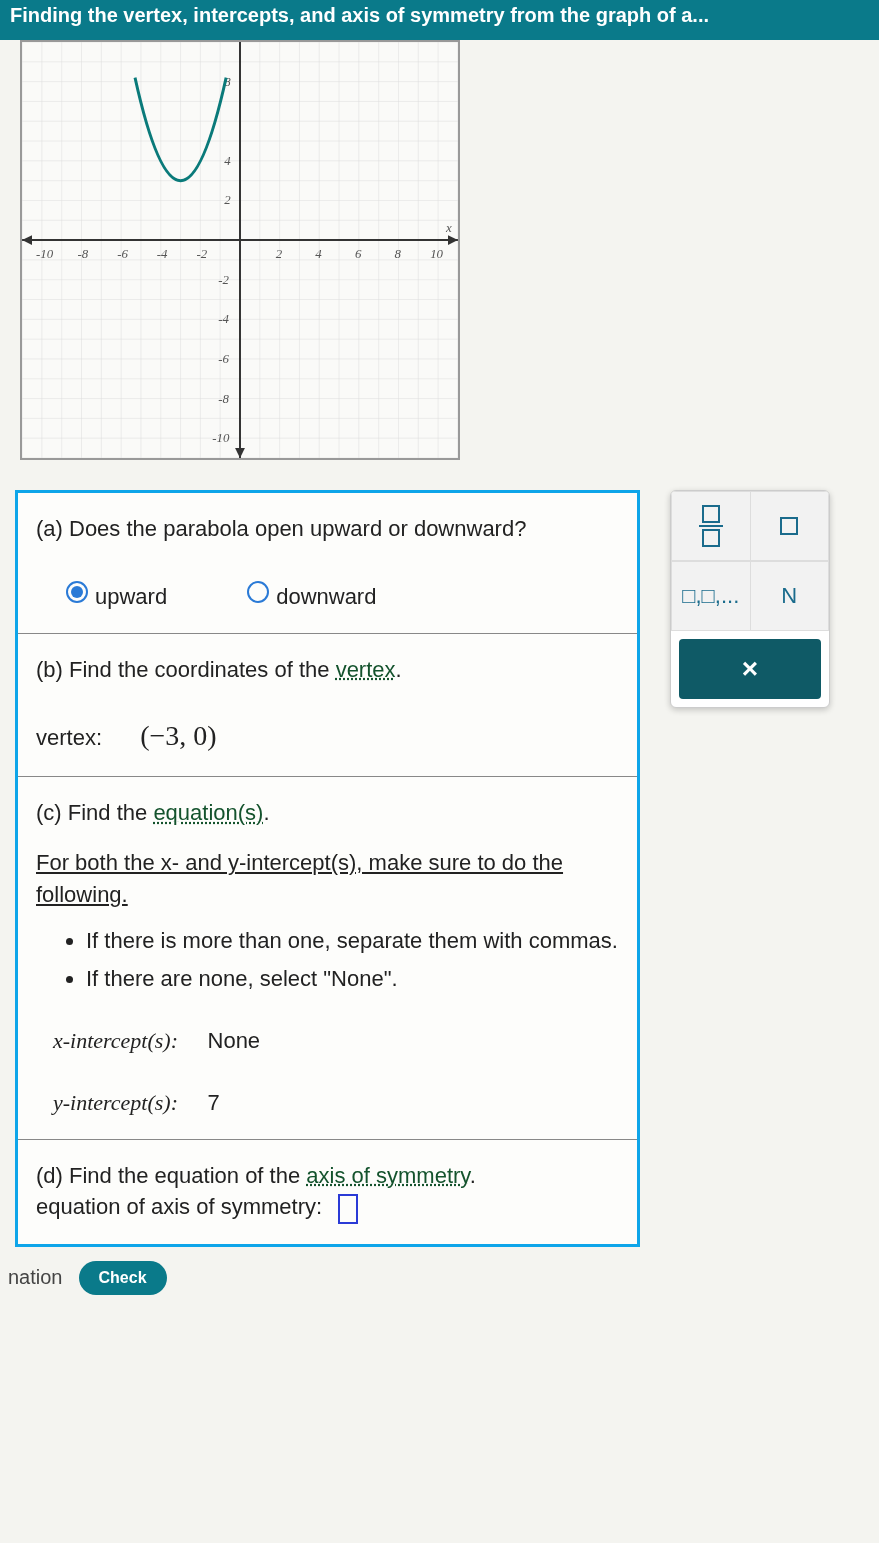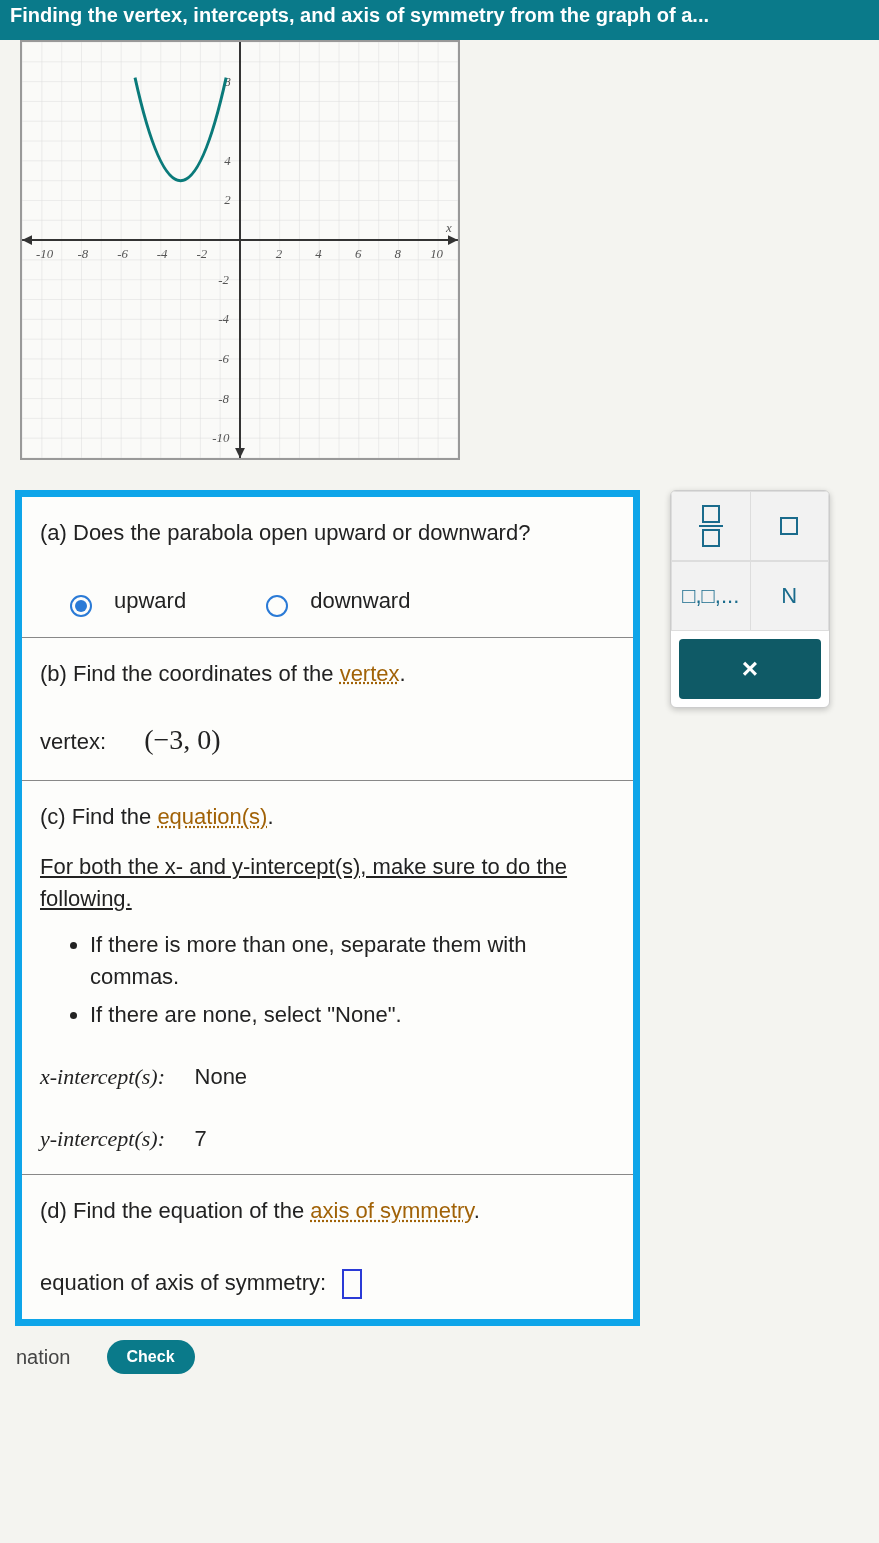--- a/index.html
+++ b/index.html
@@ -30,49 +30,49 @@
   .graph-box svg { width: 100%; height: 100%; }
   .grid-minor { stroke: #ddd; stroke-width: 0.5; }
   .axis { stroke: #333; stroke-width: 2; }
   .tick-label { font-size: 13px; fill: #555; font-family: serif; font-style: italic; }
   .parabola { stroke: #0a7a7a; stroke-width: 3; fill: none; }
 
   .main-row { display: flex; align-items: flex-start; padding-left: 15px; gap: 30px;}
   .qtable {
     border-collapse: collapse;
     width: 625px;
-    border: 7px solid #0ea5e9;
+    border: 3px solid #0ea5e9;
     background: #fdfdfb;
   }
   .qtable td {
     border: 1px solid #888;
     padding: 20px 18px;
     font-size: 22px;
     line-height: 1.45;
     vertical-align: top;
   }
   .radio-row { margin-top: 36px; display:flex; gap:80px; padding-left:30px;}
-  .radio-opt { display:flex; align-items:flex-end; gap:22px; font-size:22px;}
+  .radio-opt { display:flex; align-items:flex-start; gap:7px; font-size:22px;}
   .radio-btn {
     width:22px; height:22px; border:2px solid #2a7ad6; border-radius:50%;
     display:flex; align-items:center; justify-content:center;
   }
   .radio-btn.checked::after{
     content:""; width:12px; height:12px; background:#2a7ad6; border-radius:50%;
   }
-  .link { color:#a16207; text-decoration: underline dotted; }
+  .link { color:#14532d; text-decoration: underline dotted; }
   .vertex-input {
     font-family: "Times New Roman", serif;
     font-size: 28px;
     margin-left: 32px;
   }
   ul.bullets { margin: 14px 0 14px 50px; }
   ul.bullets li { margin-bottom: 6px; }
   .ans-line { margin-top: 30px; font-style: italic; font-family: "Times New Roman", serif;}
-  .ans-line span.lbl { font-style: italic; }
+  .ans-line span.lbl { font-style: italic; margin-left: 17px; }
   .ans-line span.val { margin-left: 24px; font-style: normal; font-family: Arial;}
   .eq-input {
     display:inline-block; width:20px; height:30px; border:2px solid #2a3ad6;
     vertical-align: middle; margin-left: 10px;
   }
 
   .toolpanel {
     width: 160px;
     background:#fff;
     border:1px solid #ccc;
@@ -88,21 +88,21 @@
   .tool-frac { flex-direction:column; gap:2px;}
   .tool-frac .num,.tool-frac .den{
     width:18px;height:18px;border:2px solid #1a6b8c;
   }
   .tool-frac .bar{ width:24px; height:2px; background:#1a6b8c;}
   .tool-close {
     background:#0f5a66; color:#fff; height:60px; display:flex;
     align-items:center; justify-content:center; font-size:28px; font-weight:bold;
     margin:8px; border-radius:4px;
   }
-  .footer { padding: 14px 0 0 16px; display:flex; gap:36px; align-items:center;}
+  .footer { padding: 14px 0 0 8px; display:flex; gap:16px; align-items:center;}
   .footer .txt { font-size:20px; color:#444; }
   .footer .btn {
     background:#0a7a8a; color:#fff; padding:8px 20px; border-radius:20px;
     font-size:16px; font-weight:bold;
   }
 </style>
 </head>
 <body>
 
 <div class="topbar">
@@ -235,21 +235,21 @@
     </div>
     <div class="ans-line">
       <span class="lbl">y-intercept(s):</span>
       <span class="val">7</span>
     </div>
   </td>
         </tr>
   <tr>
           <td>
     <span>(d) Find the equation of the </span><a class="link">axis of symmetry</a><span>.</span>
-    <div style="margin-top:40px;">
+    <div style="">
       <span>equation of axis of symmetry:</span>
       <span class="eq-input"></span>
     </div>
   </td>
         </tr>
 </tbody>
     </table>
 
 <div class="toolpanel">
   <div class="tool-row">

